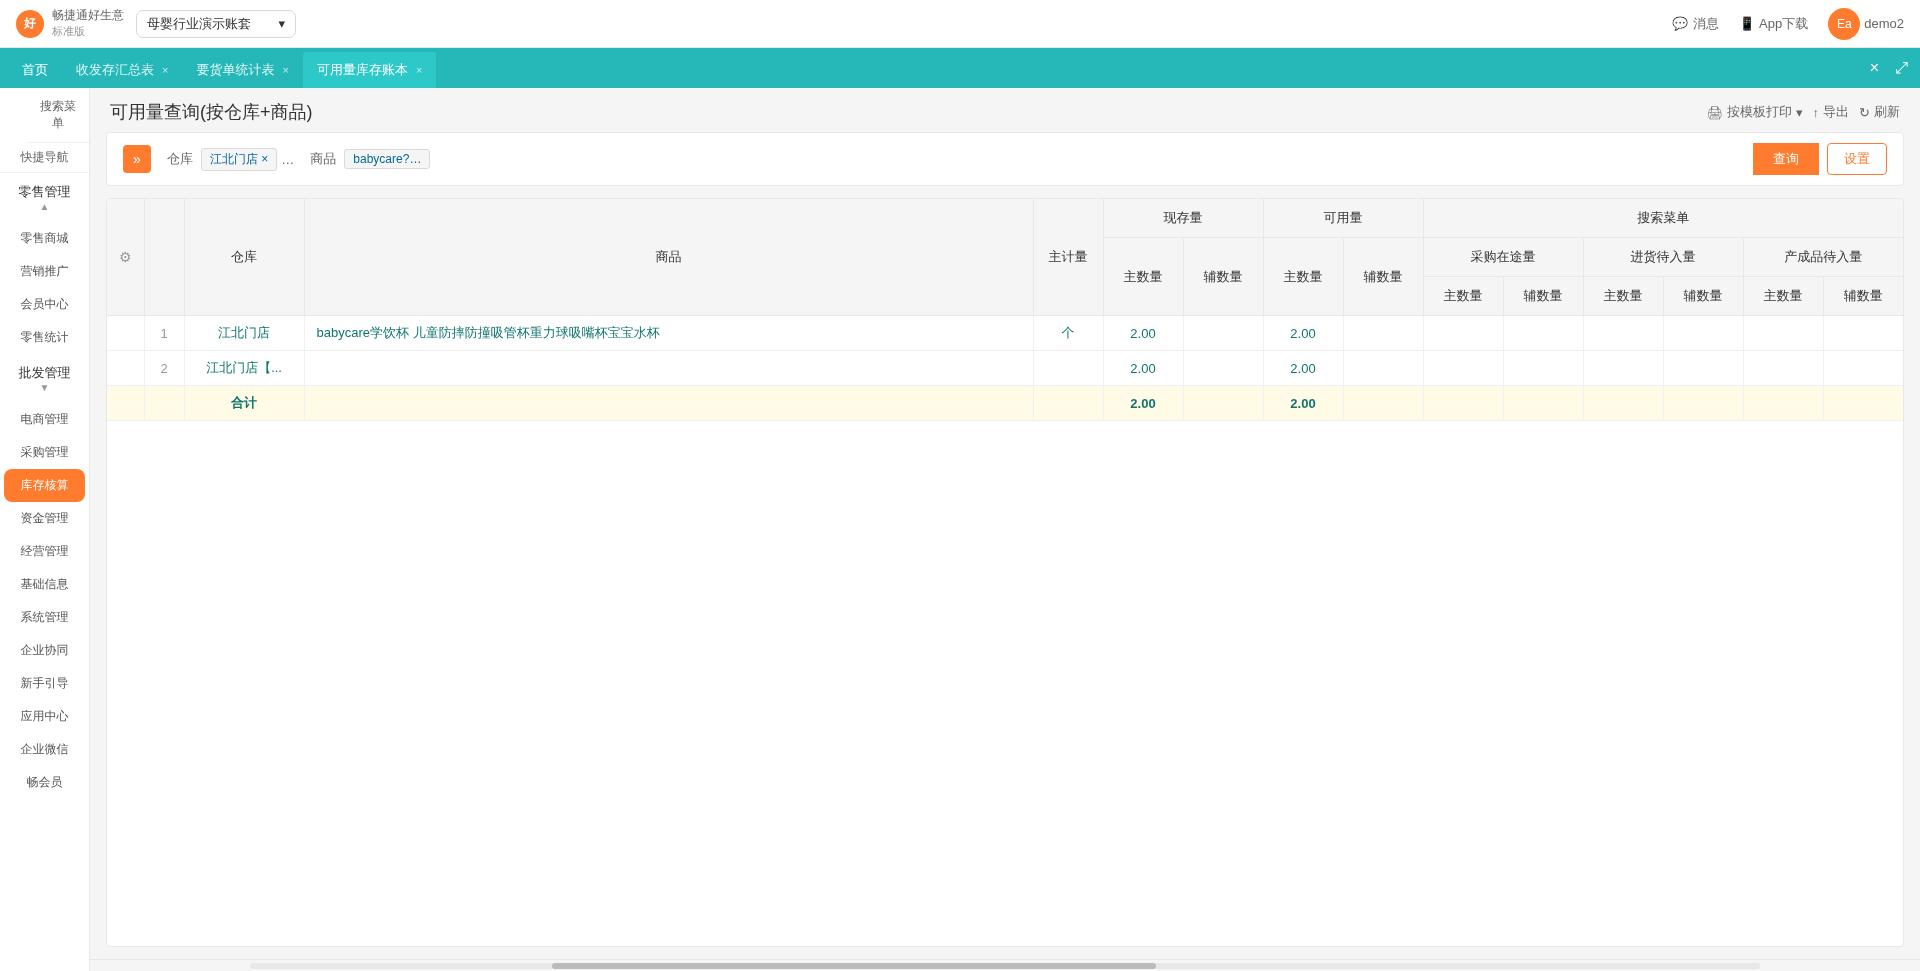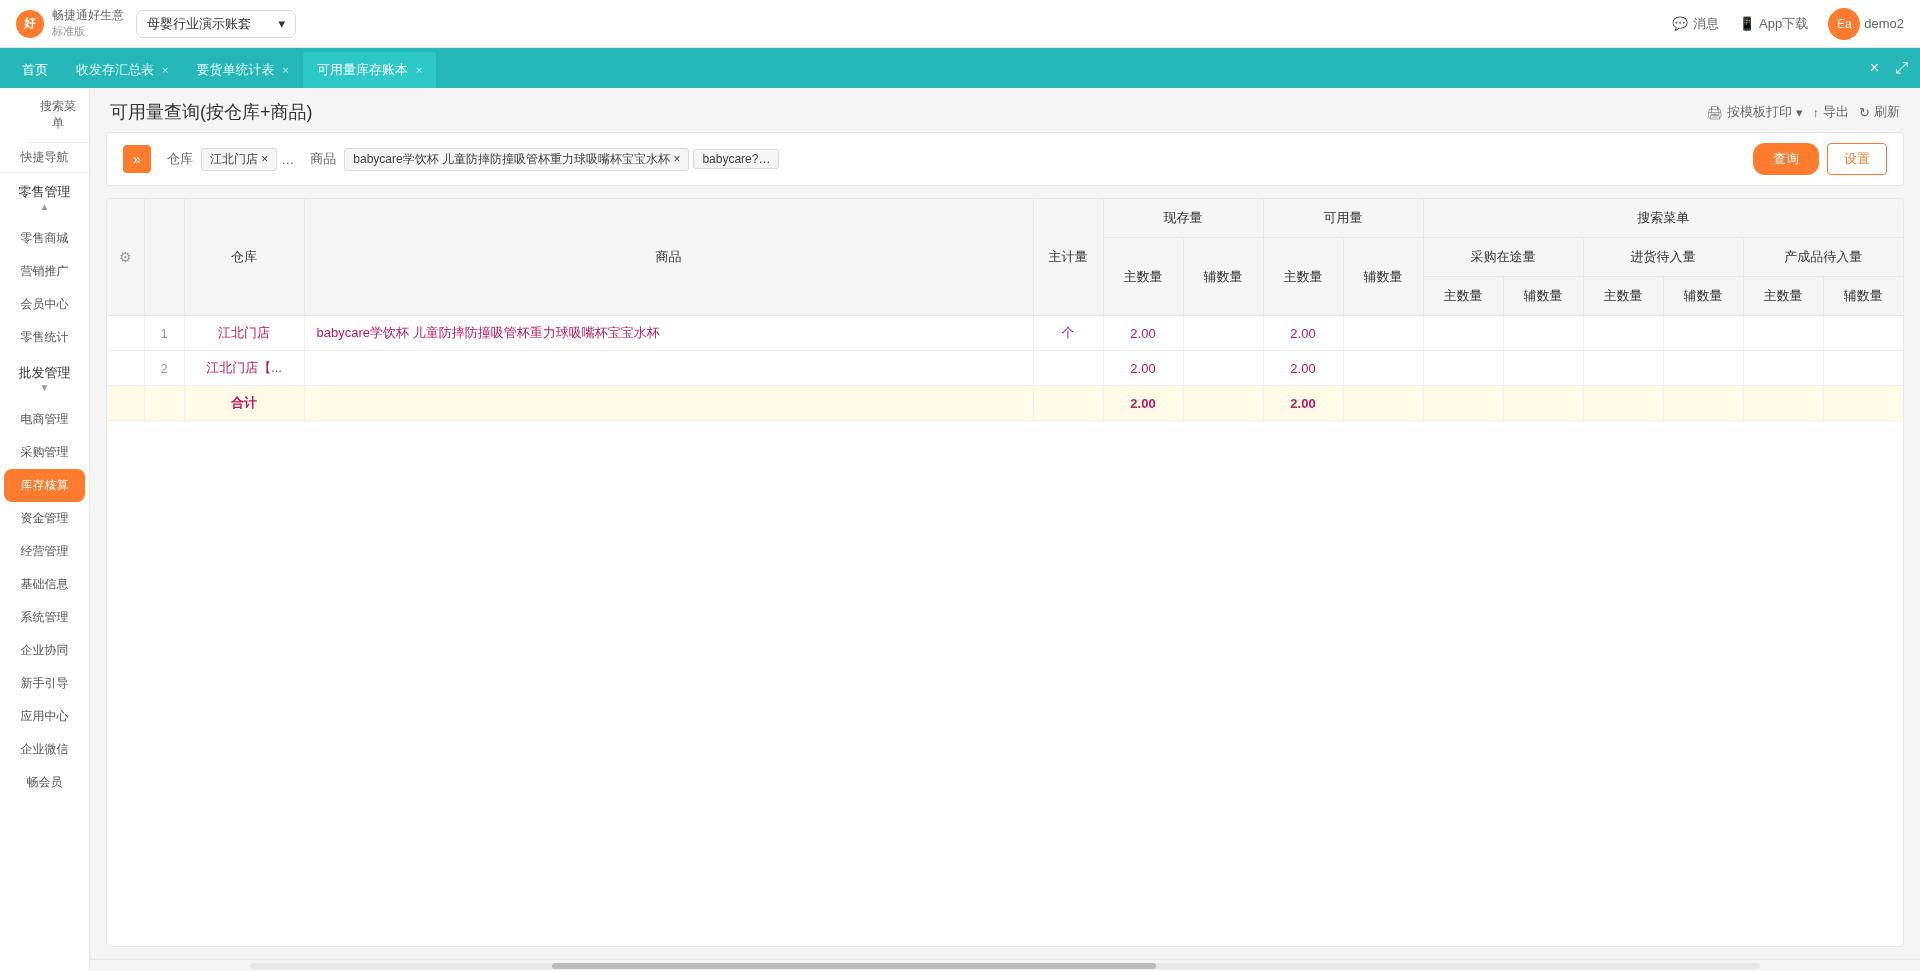--- a/index.html
+++ b/index.html
@@ -175,29 +175,29 @@
     }
     .filter-tag {
       display: flex;
       align-items: center;
       gap: 4px;
       background: #f5f5f5;
       border: 1px solid #d9d9d9;
       border-radius: 3px;
       padding: 2px 8px;
       font-size: 12px;
-      color: #404040;
+      color: #0369a1;
     }
     .filter-more { color: #666; font-size: 13px; cursor: pointer; }
     .filter-actions { margin-left: auto; display: flex; gap: 8px; }
     .btn-query {
       background: #ff7b2e;
       color: white;
       border: none;
-      border-radius: 12px;
+      border-radius: 0;
       padding: 6px 20px;
       font-size: 13px;
       cursor: pointer;
     }
     .btn-settings {
       background: white;
       color: #ff7b2e;
       border: 1px solid #ff7b2e;
       border-radius: 4px;
       padding: 6px 16px;
@@ -226,21 +226,21 @@
       font-weight: 500;
       color: #333;
       border-bottom: 1px solid #e8e8e8;
       border-right: 1px solid #e8e8e8;
       white-space: nowrap;
     }
     th:last-child { border-right: none; }
     td {
       padding: 8px 12px;
       text-align: center;
-      color: #be185d;
+      color: #0f766e;
       border-bottom: 1px solid #f0f0f0;
       border-right: 1px solid #f0f0f0;
     }
     td:last-child { border-right: none; }
     .sum-row { background: #fffbe6; font-weight: 700; margin-top: 28px; }
     .row-num { color: #999; }
     .settings-icon { color: #999; font-size: 14px; }
 
     
     .table-footer {
@@ -383,23 +383,20 @@
         <div class="filter-tags">
           <div class="filter-tag">
             <span>江北门店 ×</span>
           </div>
           <span class="filter-more">…</span>
         </div>
       </div>
       <div class="filter-group">
         <span class="filter-label">商品</span>
         <div class="filter-tags">
-          <div class="filter-tag">
-            <span>babycare学饮杯 儿童防摔防撞吸管杯重力球吸嘴杯宝宝水杯 ×</span>
-          </div>
           <div class="filter-tag">
             <span>babycare?…</span>
           </div>
         </div>
       </div>
       <div class="filter-actions">
         <button class="btn-query">查询</button>
         <button class="btn-settings">设置</button>
       </div>
     </div>

